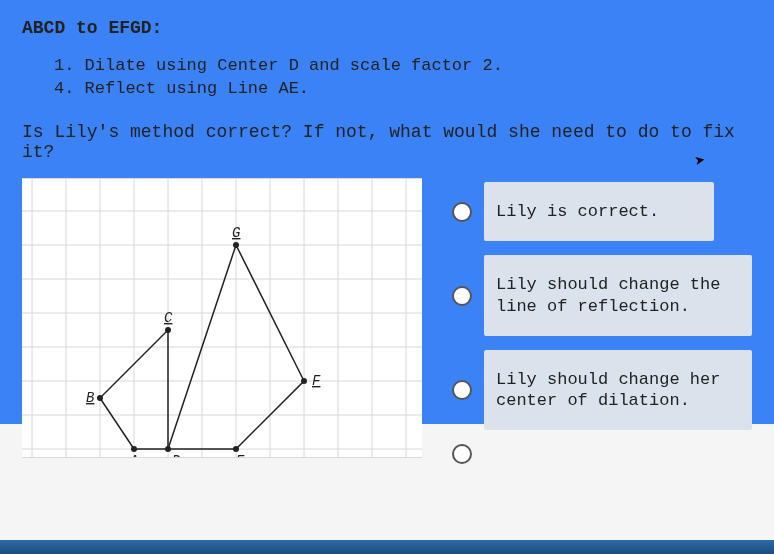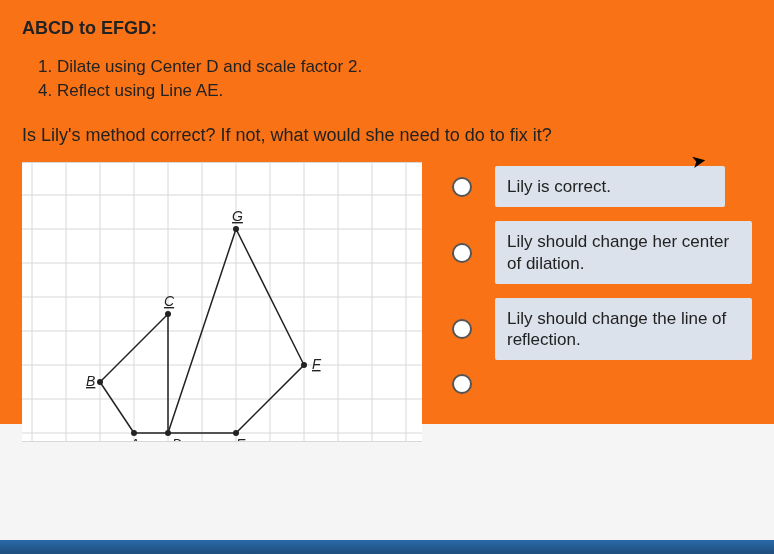--- a/index.html
+++ b/index.html
@@ -5,33 +5,34 @@
 * { box-sizing: border-box; margin: 0; padding: 0; }
 body {
   font-family: Arial, Helvetica, sans-serif;
   background: #f5f5f5;
   width: 774px;
   height: 554px;
   overflow: hidden;
   position: relative;
 }
 .page {
-  background: #f97316;
+  background: #3b82f6;
   padding: 18px 22px 0 22px;
   height: 424px;
   position: relative;
+  font-family: Liberation Mono, monospace;
 }
 .heading {
   font-size: 18px;
   font-weight: bold;
   color: #222;
   margin-bottom: 18px;
 }
 .steps {
-  margin-left: 16px;
+  margin-left: 32px;
   margin-bottom: 24px;
 }
 .step {
   font-size: 17px;
   color: #222;
   margin-bottom: 4px;
 }
 .question {
   font-size: 18px;
   color: #222;
@@ -63,27 +64,26 @@
 }
 .radio {
   width: 20px; height: 20px;
   border: 2px solid #555;
   border-radius: 50%;
   flex-shrink: 0;
   background: #fff;
 }
 .opt-box {
   background: #dbe2eb;
-  padding: 10px 12px;
+  padding: 19px 12px;
   font-size: 17px;
   color: #222;
   line-height: 1.25;
   min-width: 230px;
   border-radius: 2px;
-  margin-left: 11px;
 }
 .cursor {
   position: absolute;
   top: 150px;
   right: 68px;
   font-size: 18px;
   color: #000;
   transform: rotate(-10deg);
 }
 .bottom-bar {
@@ -148,25 +148,25 @@
         </svg>
     </div>
 
     <div class="options">
       <div class="option">
         <div class="radio"></div>
         <div class="opt-box">Lily is correct.</div>
       </div>
       <div class="option">
         <div class="radio"></div>
-        <div class="opt-box">Lily should change her center of dilation.</div>
+        <div class="opt-box">Lily should change the line of reflection.</div>
       </div>
       <div class="option">
         <div class="radio"></div>
-        <div class="opt-box">Lily should change the line of reflection.</div>
+        <div class="opt-box">Lily should change her center of dilation.</div>
       </div>
       <div class="option">
         <div class="radio"></div>
       </div>
     </div>
   </div>
 
   <div class="cursor">➤</div>
 </div>
 <div class="bottom-bar"></div>

